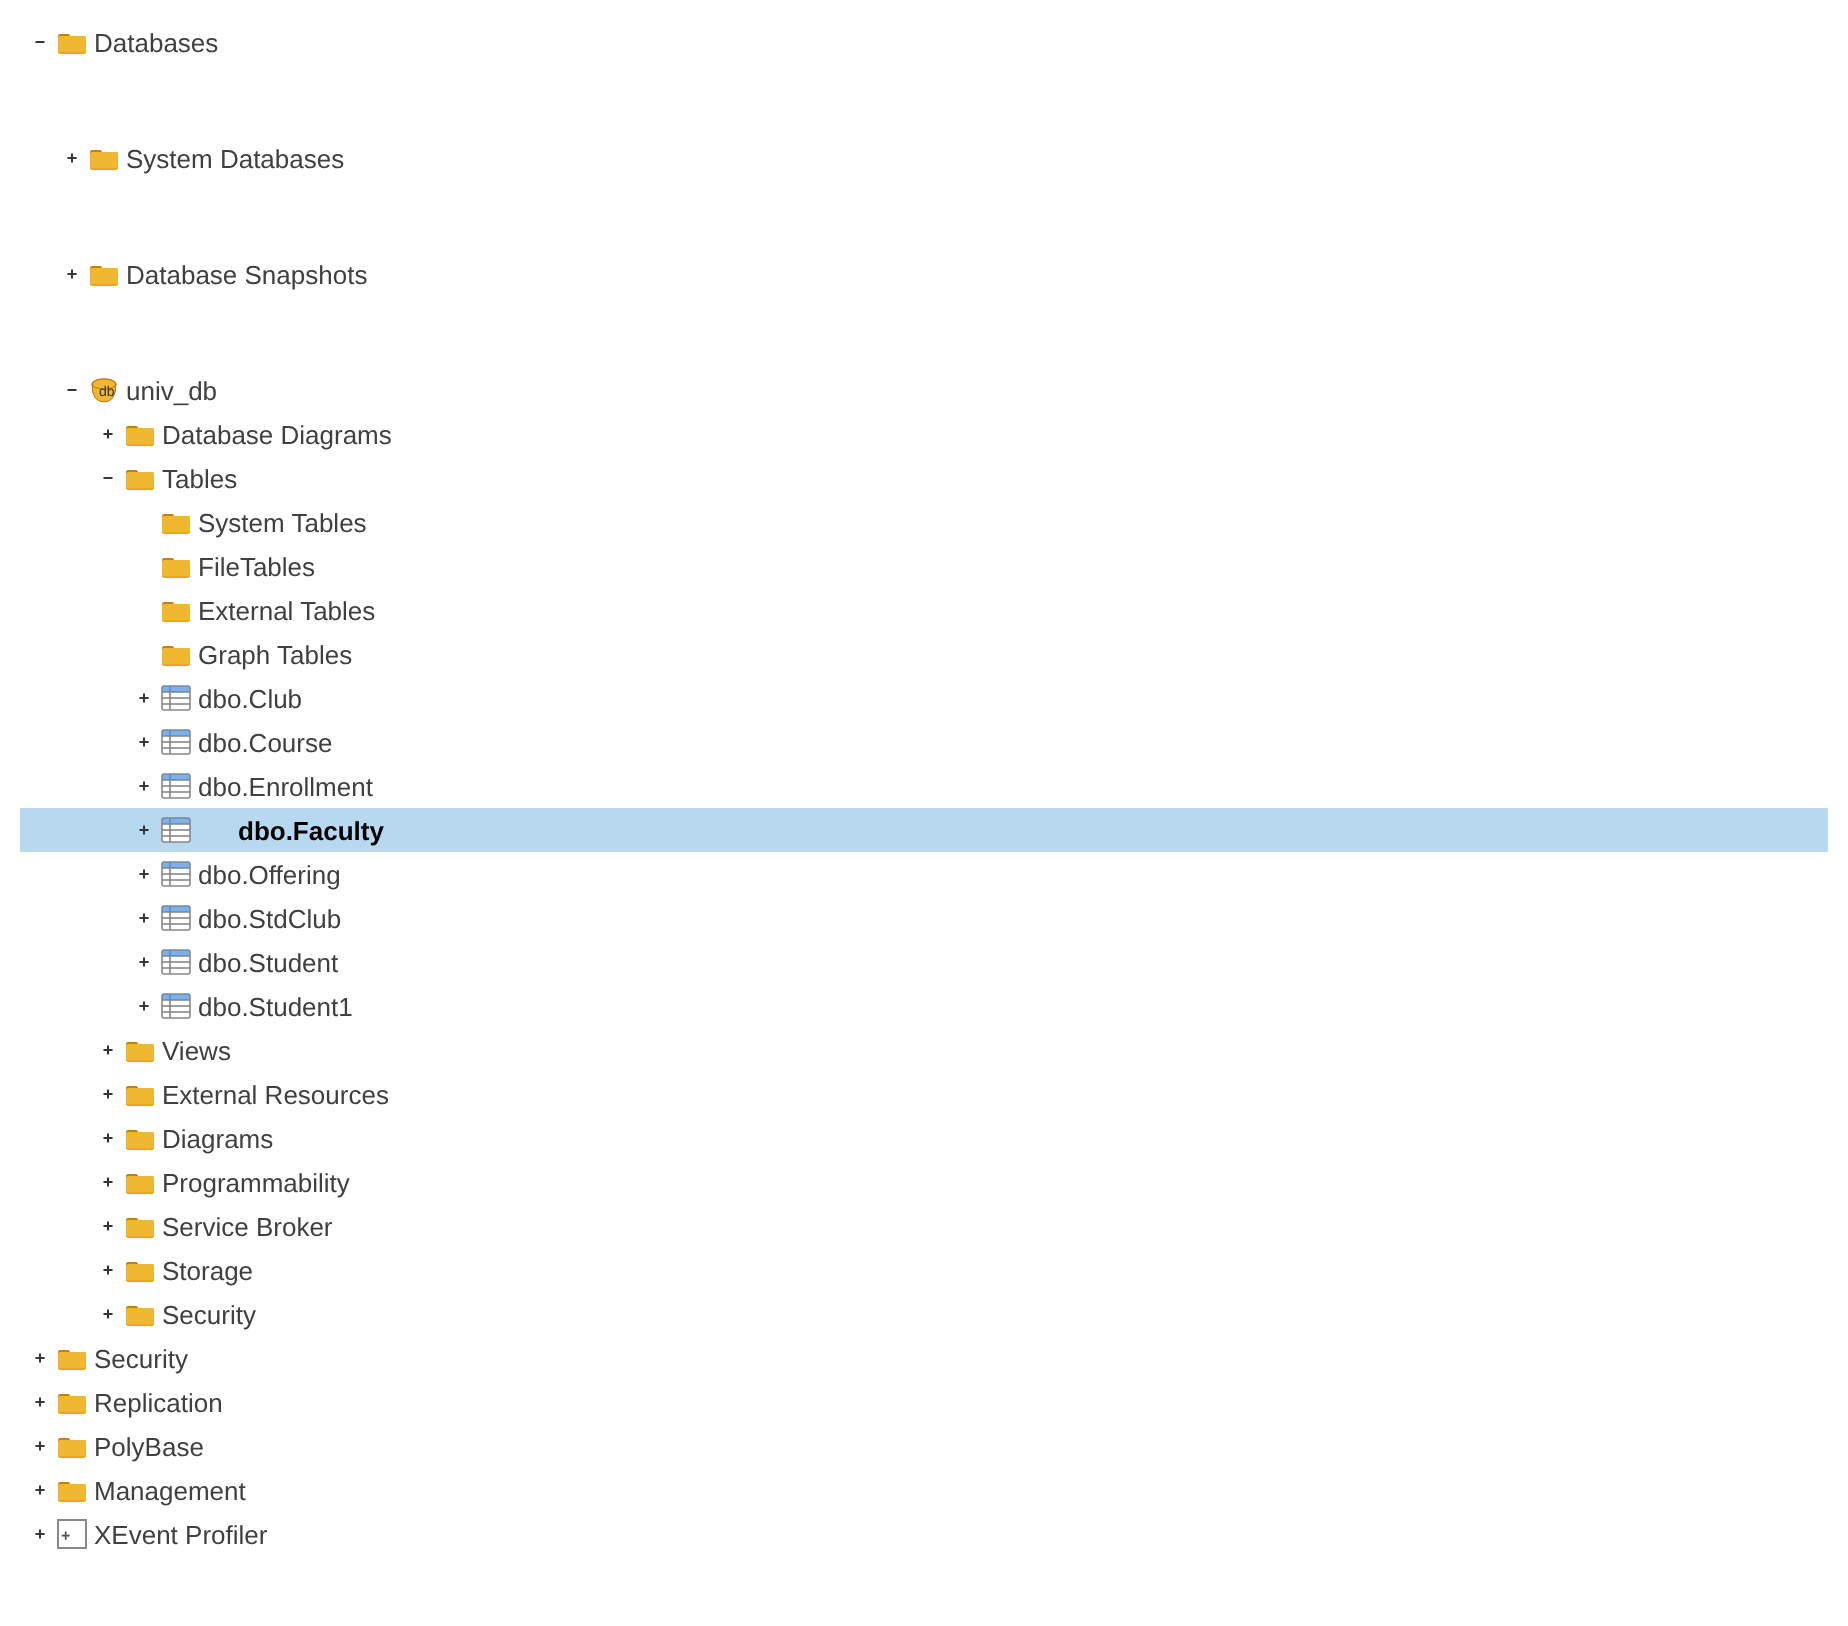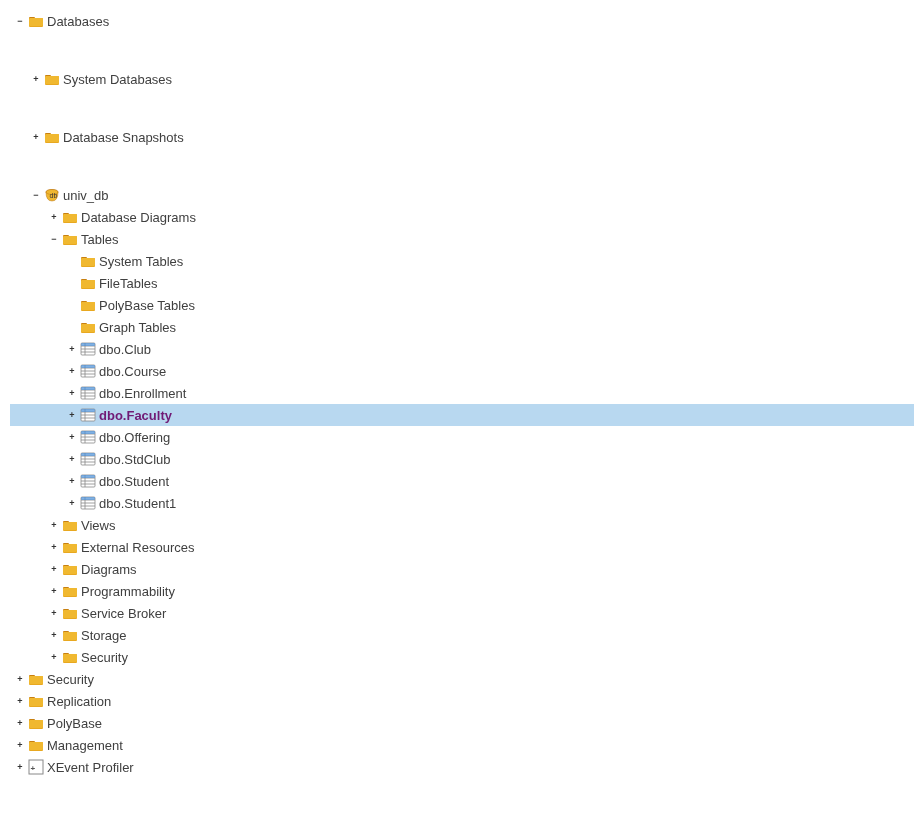--- a/index.html
+++ b/index.html
@@ -60,21 +60,21 @@
       height: 16px;
       display: inline-flex;
       align-items: center;
       justify-content: center;
       flex-shrink: 0;
       margin-right: 3px;
     }
     .label {
       color: #404040;
     }
-    .label.blue { color: #701a75; font-weight: 600; }
+    .label.blue { color: #000000; font-weight: 600; margin-left: 20px; }
     .indent-0 { padding-left: 2px; }
     .indent-1 { padding-left: 18px; margin-top: 36px; }
     .indent-2 { padding-left: 36px; }
     .indent-3 { padding-left: 54px; }
   </style>
 </head>
 <body>
 
 <div class="tree">
     <div class="tree-item indent-0">
@@ -168,21 +168,21 @@
     </div>
     <div class="tree-item indent-3">
       <span class="expander none"></span>
       <span class="folder-icon">
         <svg width="16" height="16" viewBox="0 0 16 16" xmlns="http://www.w3.org/2000/svg">
     <rect x="1" y="5" width="14" height="9" rx="1" fill="#e8a820"></rect>
     <rect x="1" y="4" width="6" height="3" rx="1" fill="#c88010"></rect>
     <rect x="1" y="5" width="14" height="8" rx="1" fill="#f0b830"></rect>
   </svg>
       </span>
-      <span class="label">PolyBase Tables</span>
+      <span class="label">External Tables</span>
     </div>
     <div class="tree-item indent-3">
       <span class="expander none"></span>
       <span class="folder-icon">
         <svg width="16" height="16" viewBox="0 0 16 16" xmlns="http://www.w3.org/2000/svg">
     <rect x="1" y="5" width="14" height="9" rx="1" fill="#e8a820"></rect>
     <rect x="1" y="4" width="6" height="3" rx="1" fill="#c88010"></rect>
     <rect x="1" y="5" width="14" height="8" rx="1" fill="#f0b830"></rect>
   </svg>
       </span>

